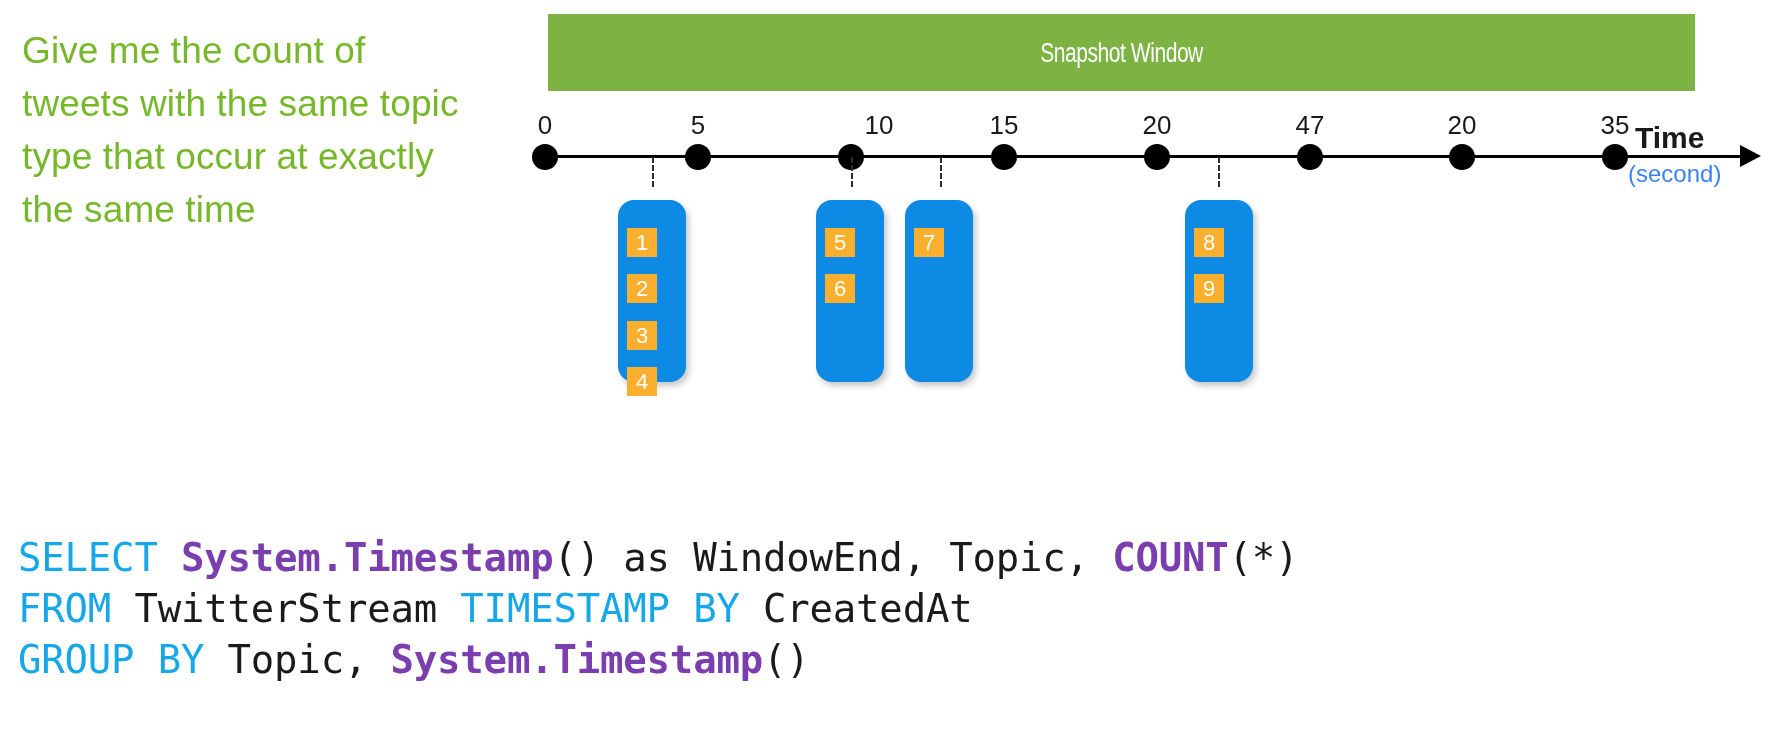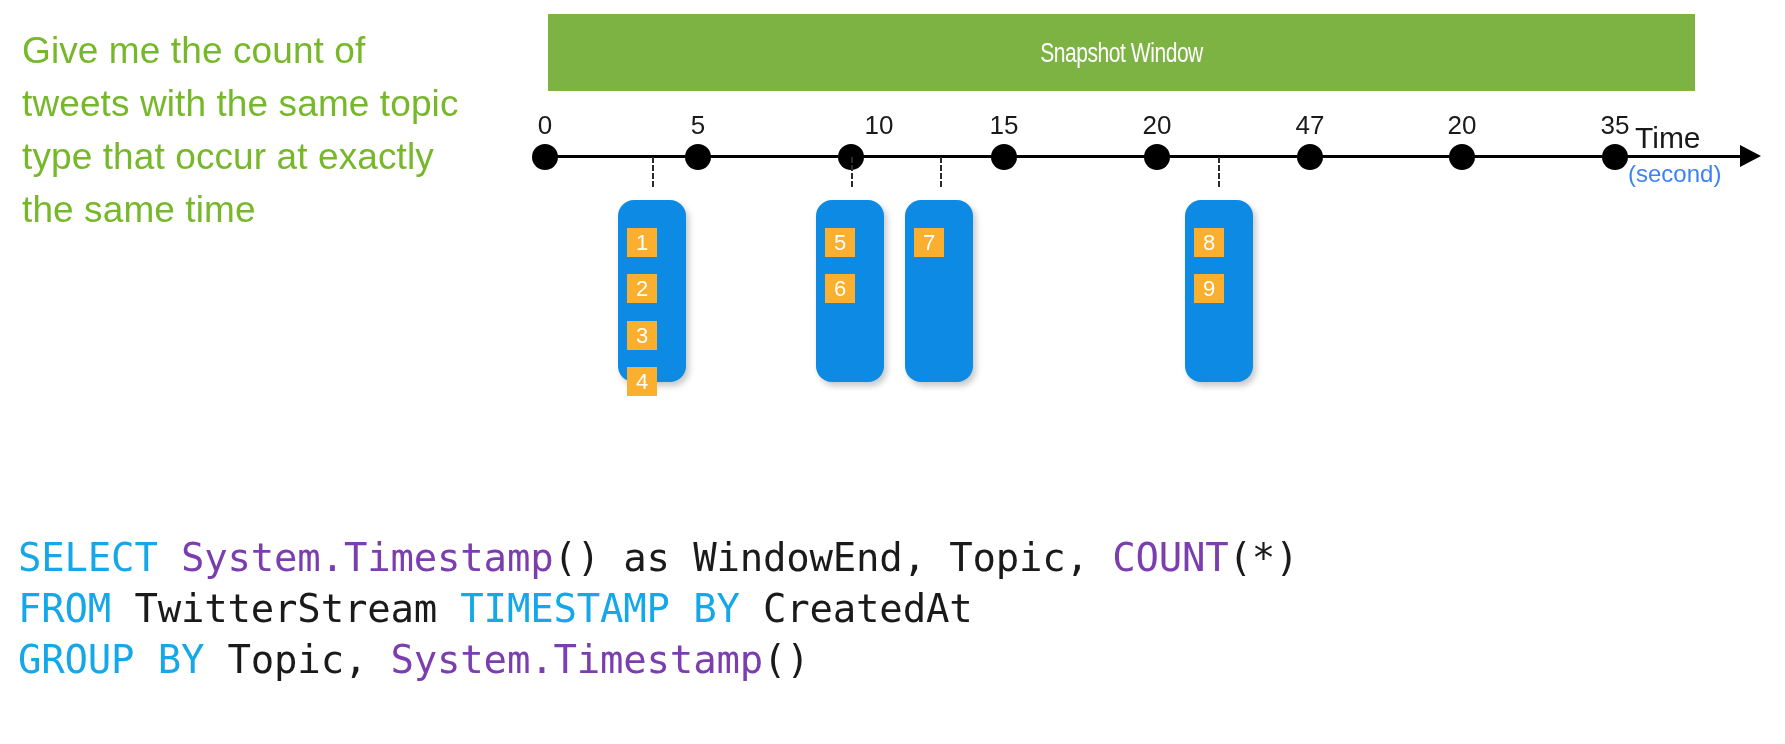--- a/index.html
+++ b/index.html
@@ -101,21 +101,21 @@
     border-left: 21px solid #000000;
   }
   #time-label {
     position: absolute;
     left: 1635px;
     top: 120px;
     color: #1a1a1a;
     font-size: 30px;
     line-height: 35px;
     font-family: "Liberation Sans", sans-serif;
-    font-weight: 400;
+    font-weight: 700;
     white-space: nowrap;
   }
   #time-unit-label {
     position: absolute;
     left: 1628px;
     top: 156px;
     color: #3b82f6;
     font-size: 24px;
     line-height: 35px;
     font-family: "Liberation Sans", sans-serif;
@@ -155,21 +155,21 @@
     position: absolute;
     left: 18px;
     top: 532px;
     font-family: "DejaVu Sans Mono", monospace;
     font-size: 39px;
     line-height: 51px;
     white-space: pre;
     letter-spacing: -0.2px;
   }
   .kw   { color: #16A7E8; }
-  .fn   { color: #7A3EAF; }
+  .fn   { color: #7A3EAF; font-weight: bold; }
   .id   { color: #1a1a1a; }
 </style>
 </head>
 <body>
 
 <div id="prompt-text">Give me the count of tweets with the same topic type that occur at exactly the same time</div>
 
 <div id="snapshot-bar">
   <div id="snapshot-bar-label">Snapshot Window</div>
 </div>

